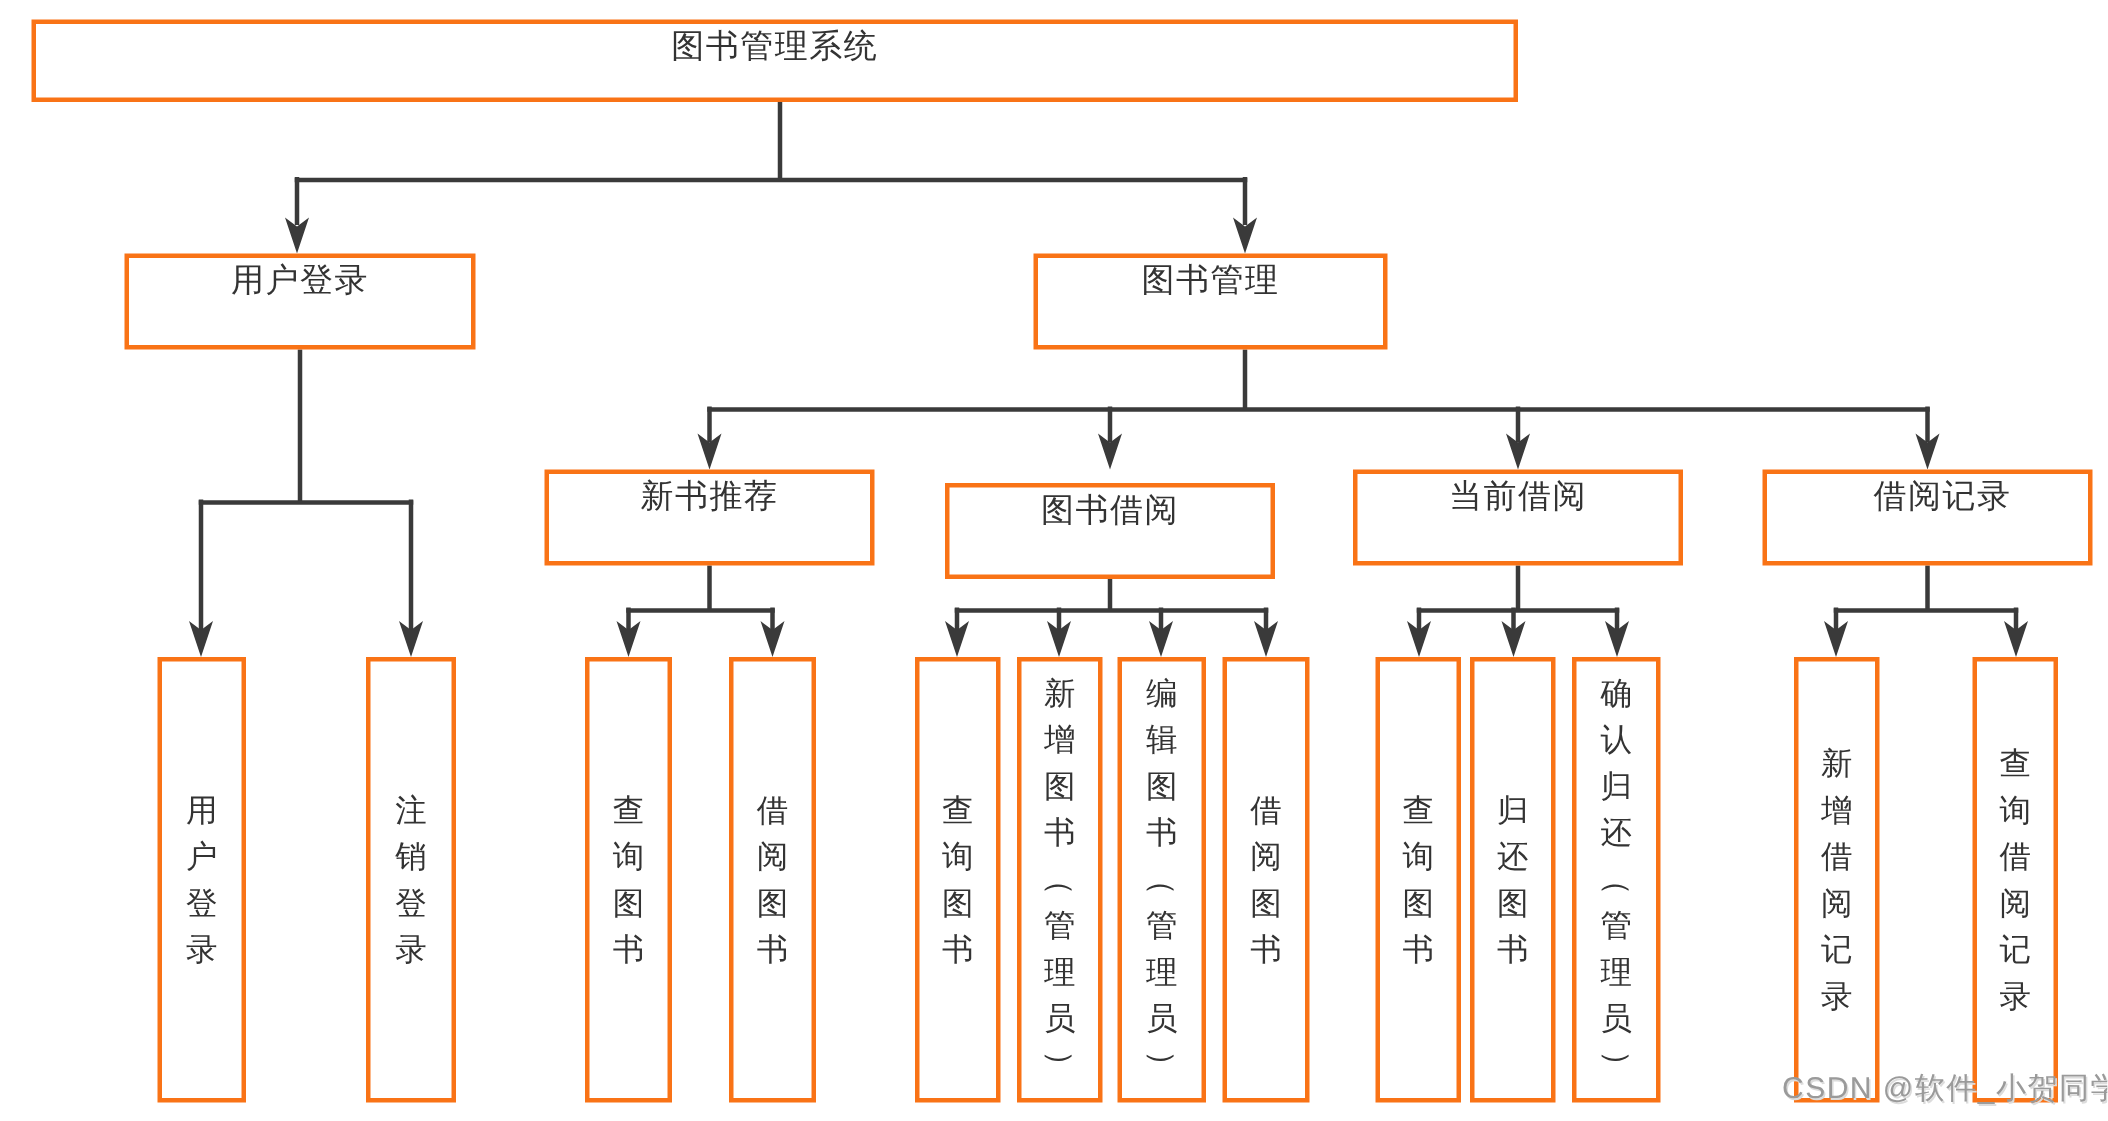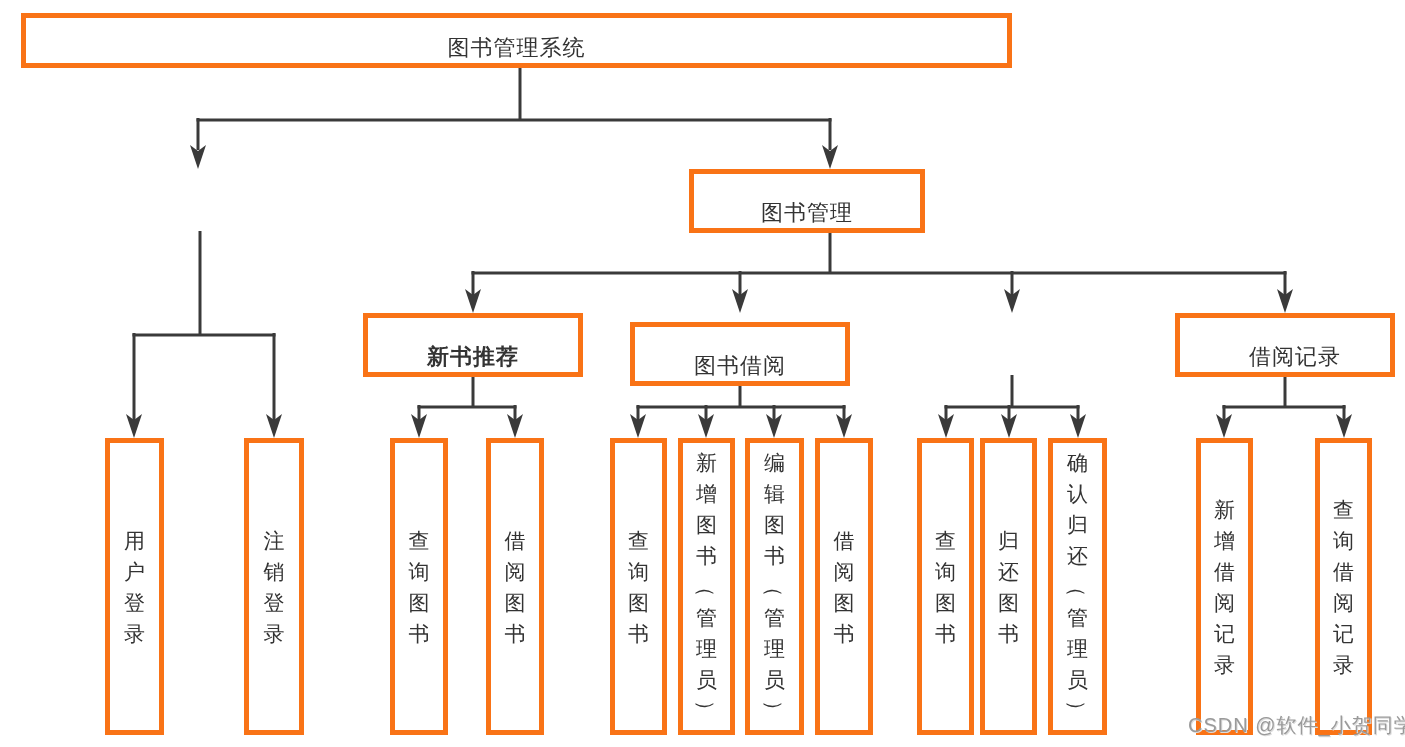--- a/index.html
+++ b/index.html
@@ -13,23 +13,23 @@
   }
   #connectors {
     position: absolute;
     left: 0; top: 0;
     width: 1405px; height: 747px;
   }
   .node {
     position: absolute;
     box-sizing: border-box;
     background: #ffffff;
-    border: 5px solid #f97316;
+    border: 3px solid #f97316;
     display: flex;
-    align-items: flex-end;
+    align-items: flex-start;
     justify-content: center;
     color: #333333;
     font-size: 22px;
     letter-spacing: 1px;
     white-space: nowrap;
   }
   .vnode {
     flex-direction: column;
     font-size: 21px;
     letter-spacing: 0;
@@ -117,29 +117,35 @@
     <line x1="1224" y1="405" x2="1224" y2="420"></line>
     <polygon points="1216,414 1224,420 1232,414 1224,438" stroke="none"></polygon>
     <line x1="1344" y1="405" x2="1344" y2="420"></line>
     <polygon points="1336,414 1344,420 1352,414 1344,438" stroke="none"></polygon>
   </svg>
 
   <div class="node" style="left:21px; top:13px; width:991px; height:55px;">
     <span>图书管理系统</span>
   </div>
 
+  <div class="node" style="left:83px; top:169px; width:234px; height:64px;">
+    <span>用户登录</span>
+  </div>
   <div class="node" style="left:689px; top:169px; width:236px; height:64px;">
     <span>图书管理</span>
   </div>
 
-  <div class="node" style="left:363px; top:313px; width:220px; height:64px;font-weight:bold;">
+  <div class="node" style="left:363px; top:313px; width:220px; height:64px;">
     <span>新书推荐</span>
   </div>
   <div class="node" style="left:630px; top:322px; width:220px; height:64px;">
     <span>图书借阅</span>
+  </div>
+  <div class="node" style="left:902px; top:313px; width:220px; height:64px;">
+    <span>当前借阅</span>
   </div>
   <div class="node" style="left:1175px; top:313px; width:220px; height:64px;padding-left:20px;">
     <span>借阅记录</span>
   </div>
 
   <div class="node vnode" style="left:105px; top:438px; width:59px; height:297px;">
       <span class="vchar">用</span>
       <span class="vchar">户</span>
       <span class="vchar">登</span>
       <span class="vchar">录</span>

